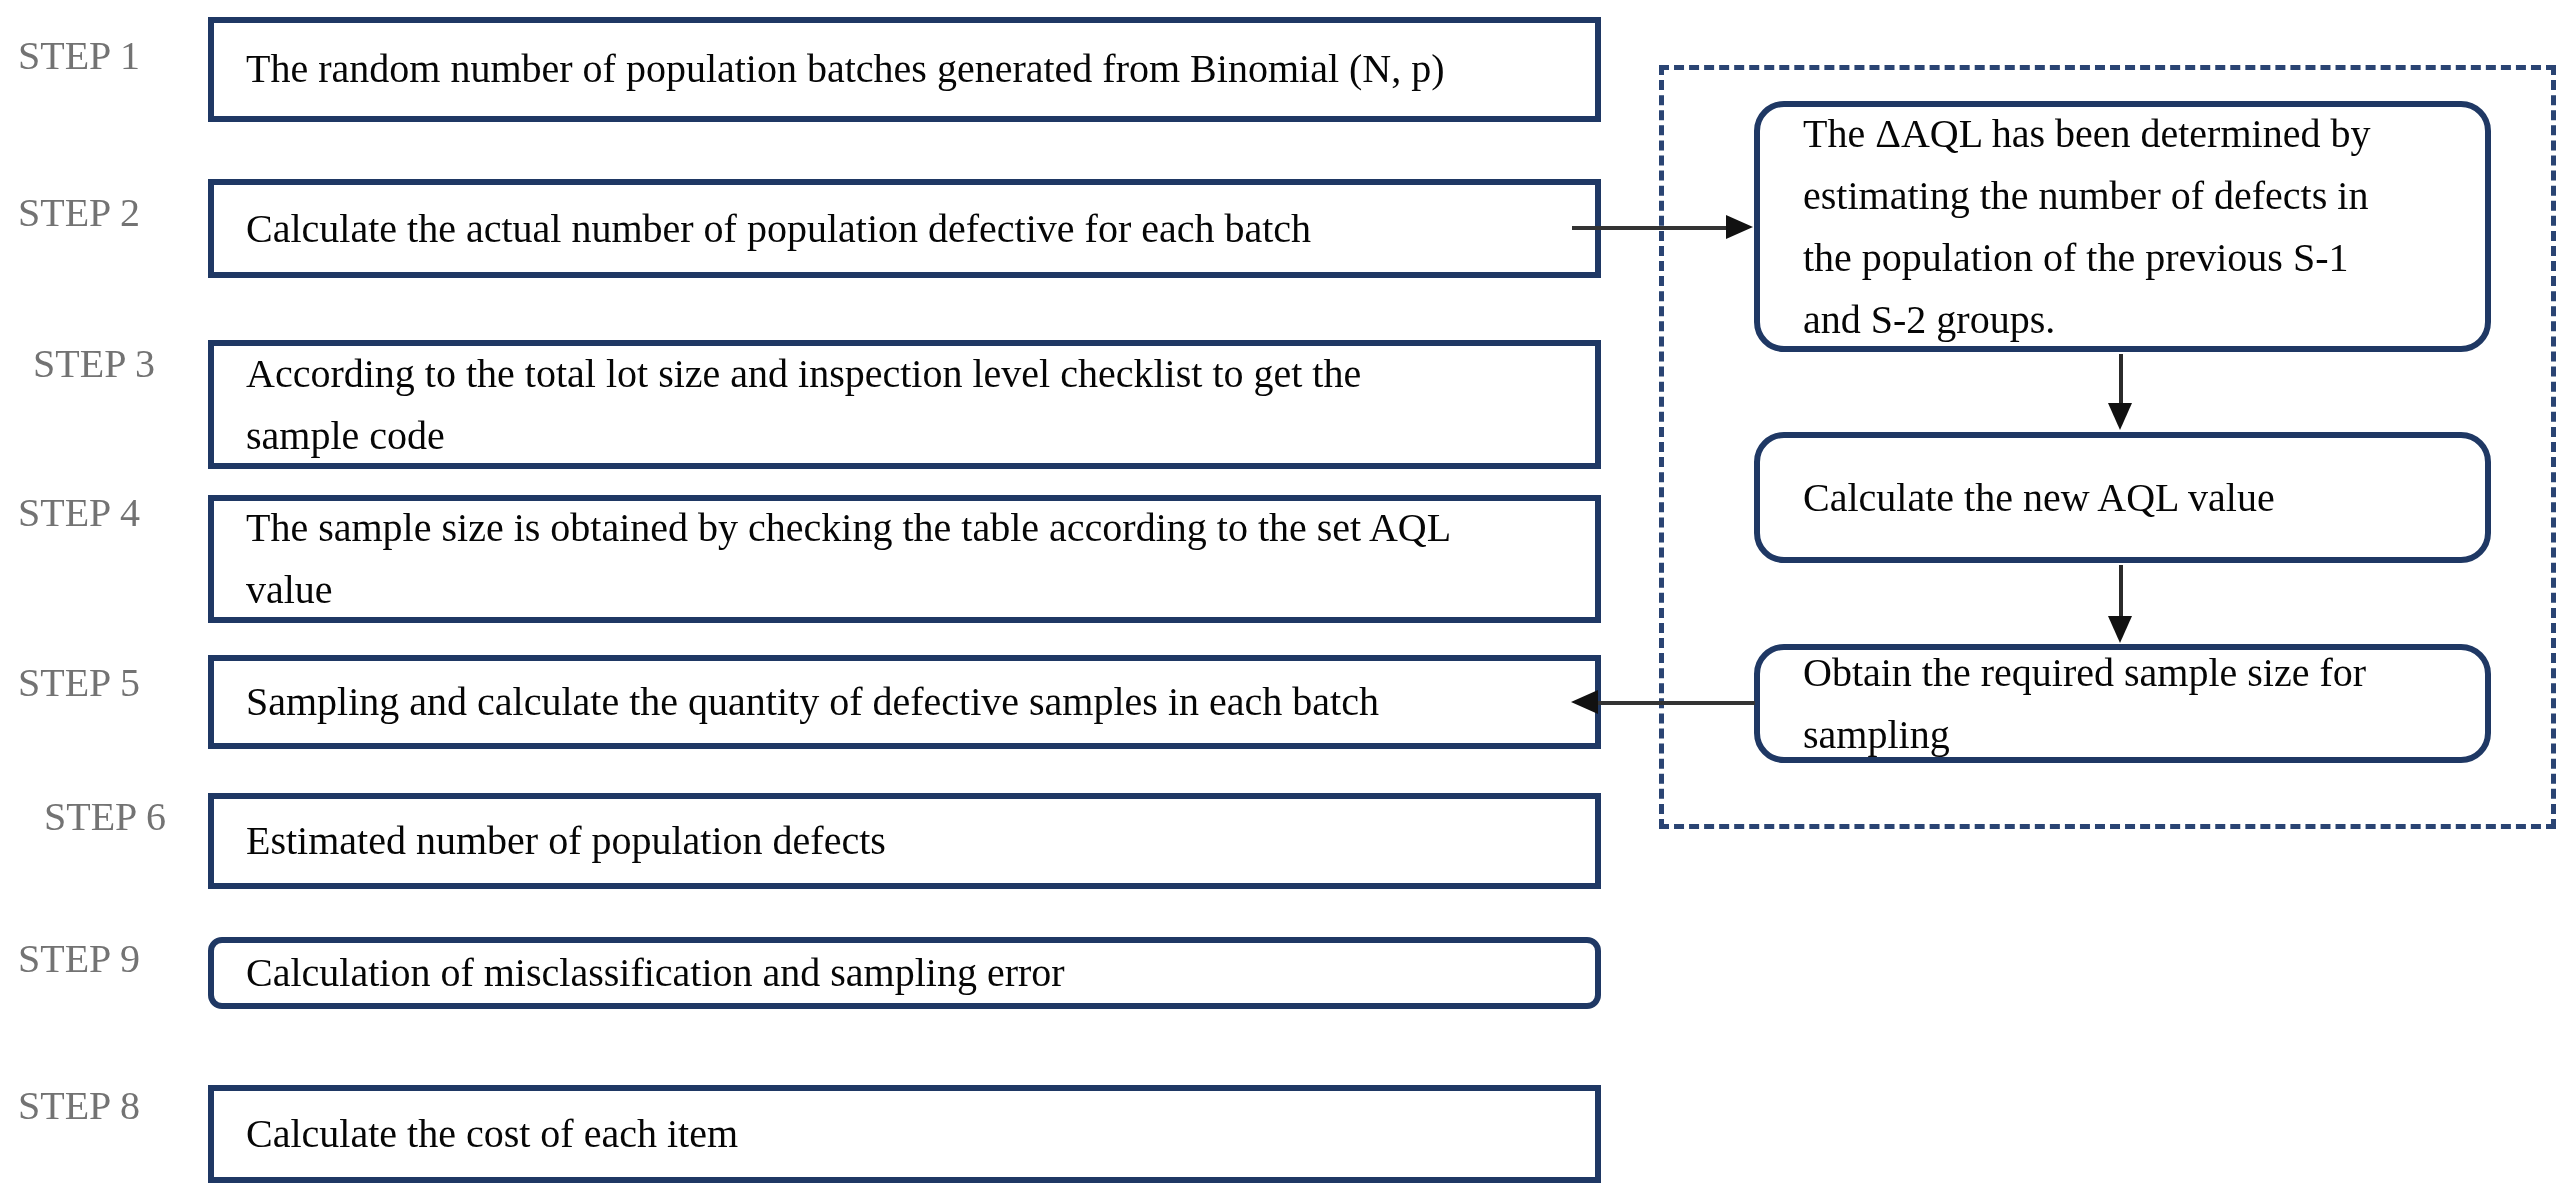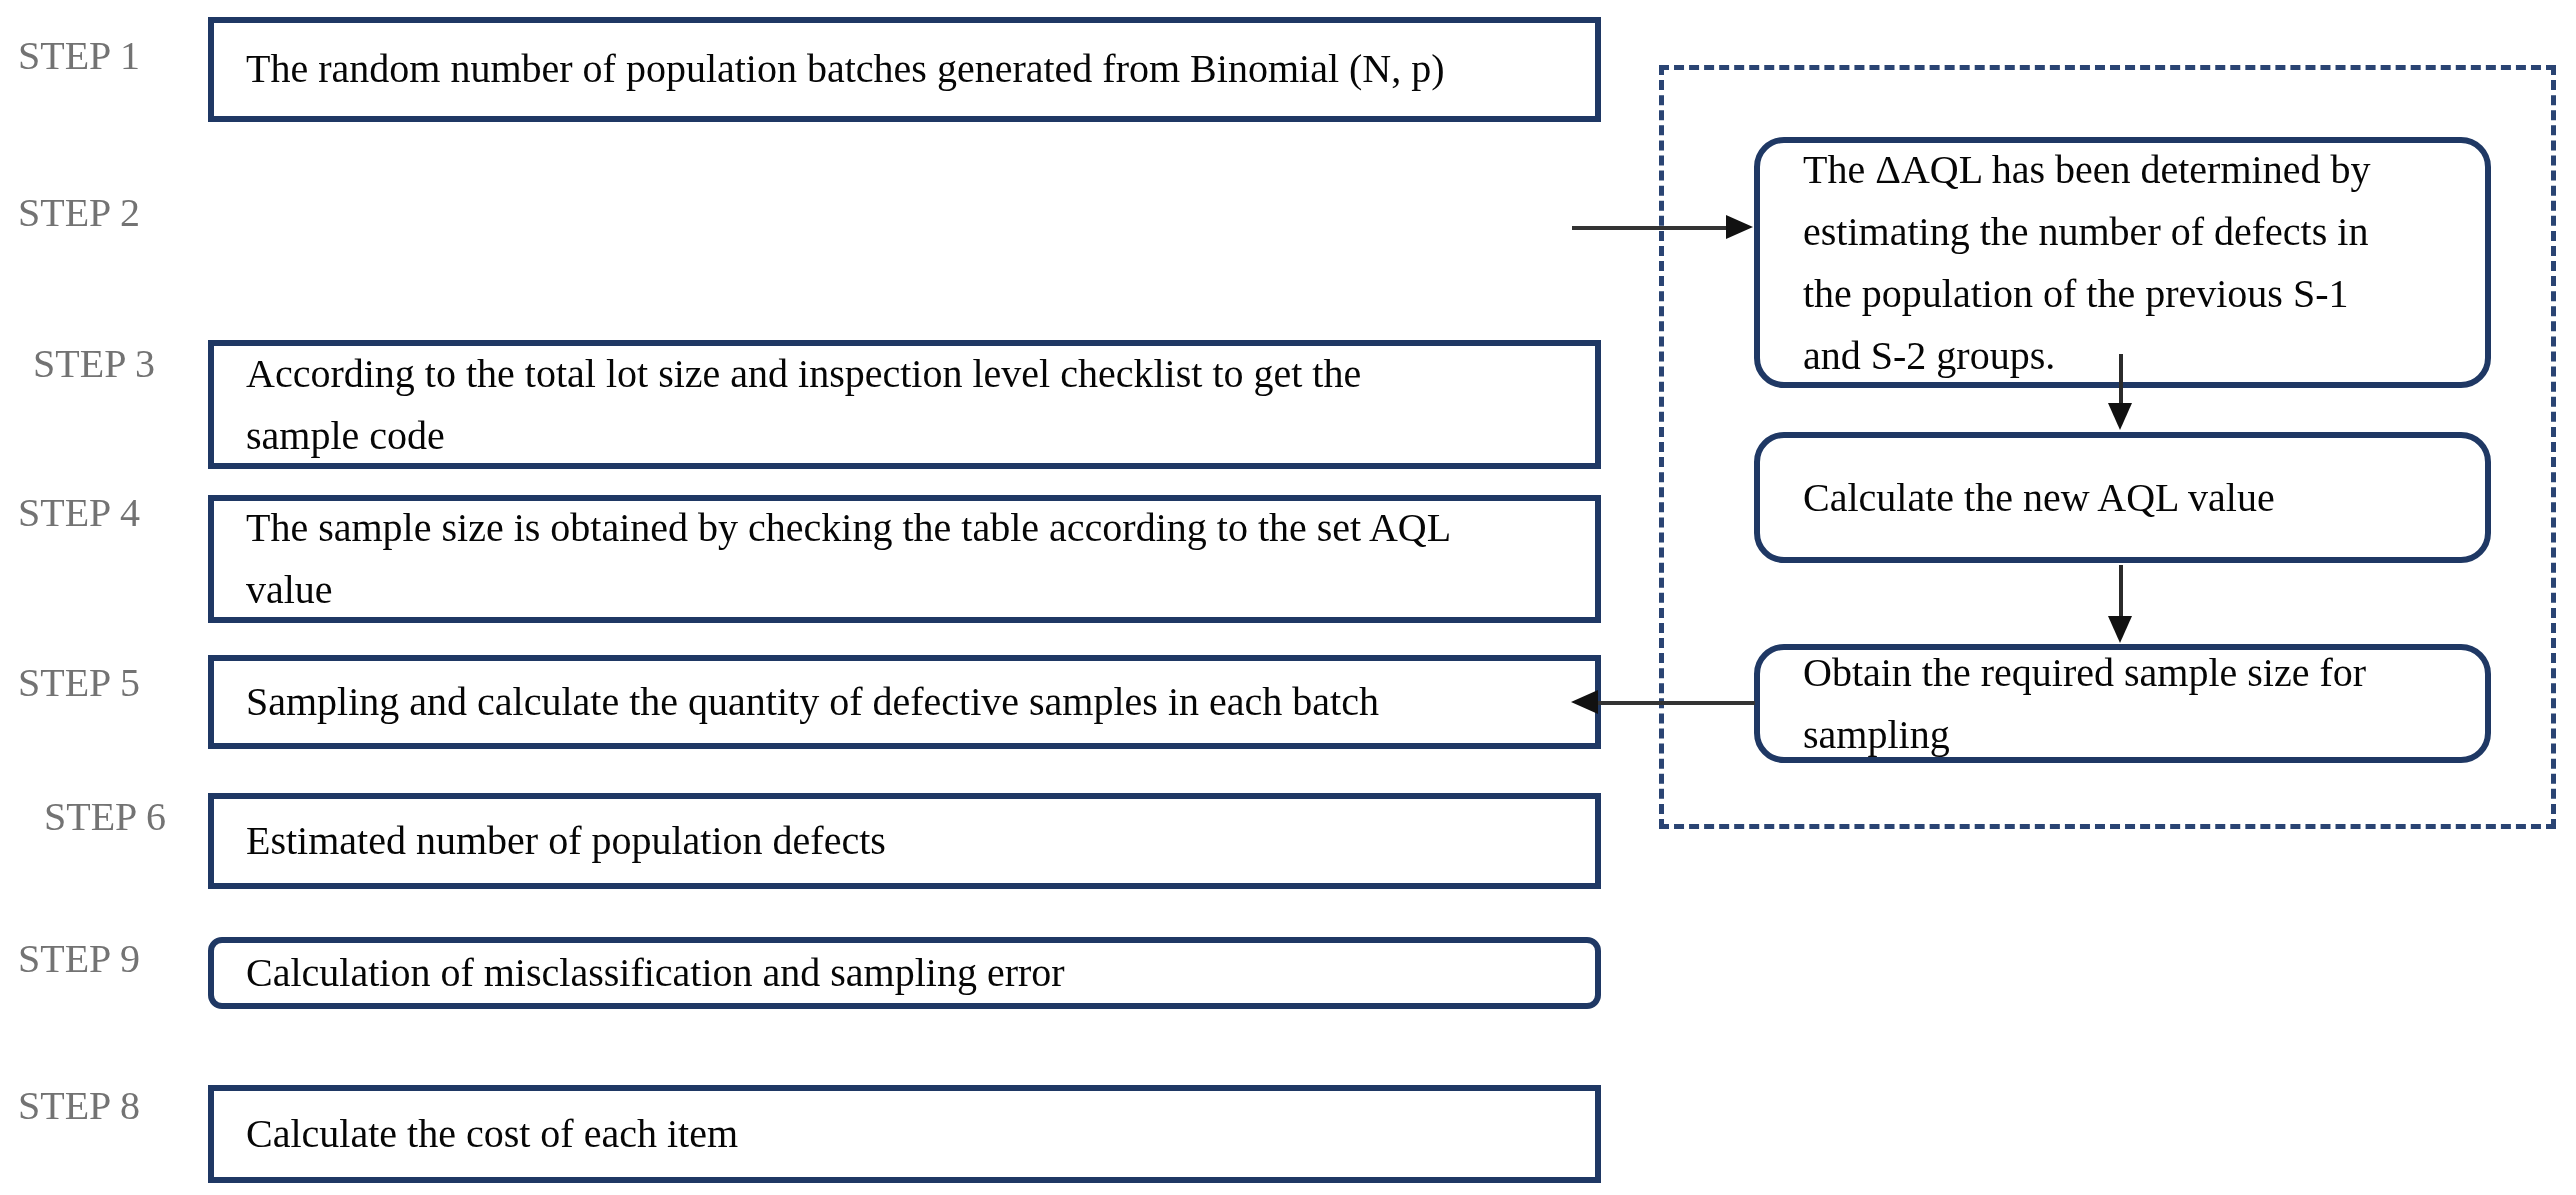--- a/index.html
+++ b/index.html
@@ -113,32 +113,33 @@
   <div class="step-label" style="top:34px;">STEP 1</div>
   <div class="step-label" style="top:191px;">STEP 2</div>
   <div class="step-label" style="top:342px;text-align:center;">STEP 3</div>
   <div class="step-label" style="top:491px;">STEP 4</div>
   <div class="step-label" style="top:661px;">STEP 5</div>
   <div class="step-label" style="top:795px;margin-left:26px;">STEP 6</div>
   <div class="step-label" style="top:937px;">STEP 9</div>
   <div class="step-label" style="top:1084px;">STEP 8</div>
 
   <div class="step-box" style="top:16.7px;  height:105px;">The random number of population batches generated from Binomial (N, p)</div>
+  <div class="step-box" style="top:179px; height:99px;">Calculate the actual number of population defective for each batch</div>
   <div class="step-box" style="top:340px; height:129px;">According to the total lot size and inspection level checklist to get the
 sample code</div>
   <div class="step-box" style="top:495px; height:128px;">The sample size is obtained by checking the table according to the set AQL
 value</div>
   <div class="step-box" style="top:655px; height:94px;">Sampling and calculate the quantity of defective samples in each batch</div>
   <div class="step-box" style="top:793px;height:96px;">Estimated number of population defects</div>
   <div class="step-box" style="top:937px;height:72px;border-radius:14px;">Calculation of misclassification and sampling error</div>
   <div class="step-box" style="top:1085px;height:98px;">Calculate the cost of each item</div>
 
   <div class="dashed-panel"></div>
 
-  <div class="round-box" style="top:101px; height:251px;margin-top:36px;">The ΔAQL has been determined by
+  <div class="round-box" style="top:101px; height:251px;">The ΔAQL has been determined by
 estimating the number of defects in
 the population of the previous S-1
 and S-2 groups.</div>
   <div class="round-box" style="top:432px; height:131px;">Calculate the new AQL value</div>
   <div class="round-box" style="top:644px; height:119px;">Obtain the required sample size for
 sampling</div>
 
   <div class="arrow-line-h" style="left:1572px; top:226px; width:158px;"></div>
   <div class="arrow-head-right" style="left:1726px; top:215px;"></div>
 

